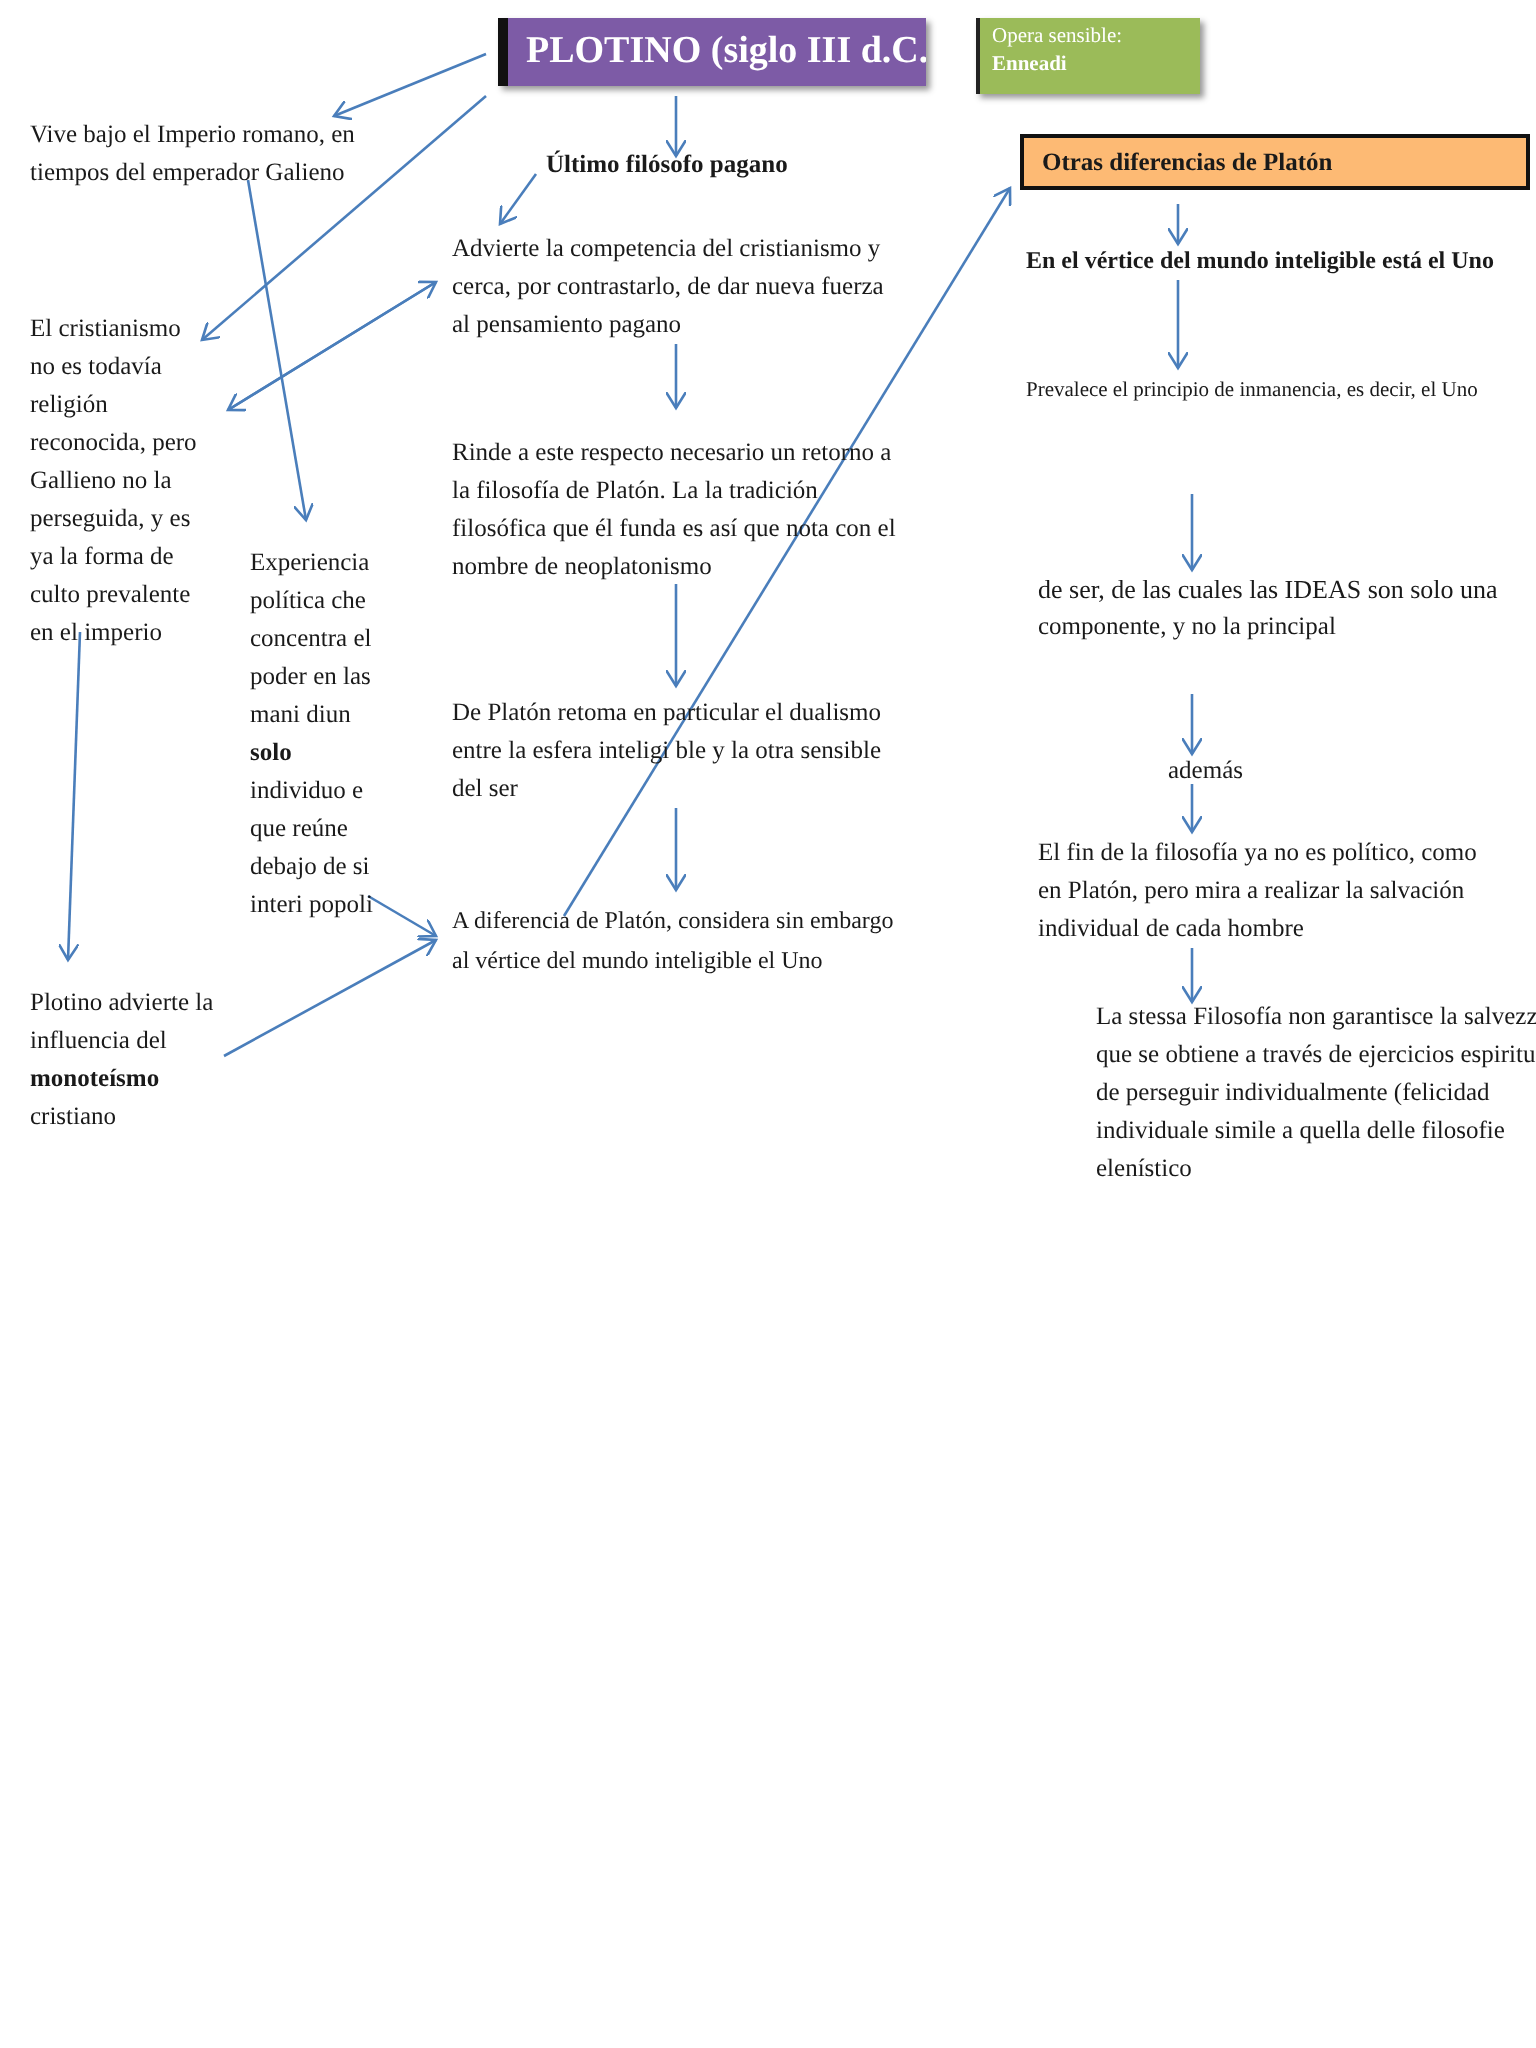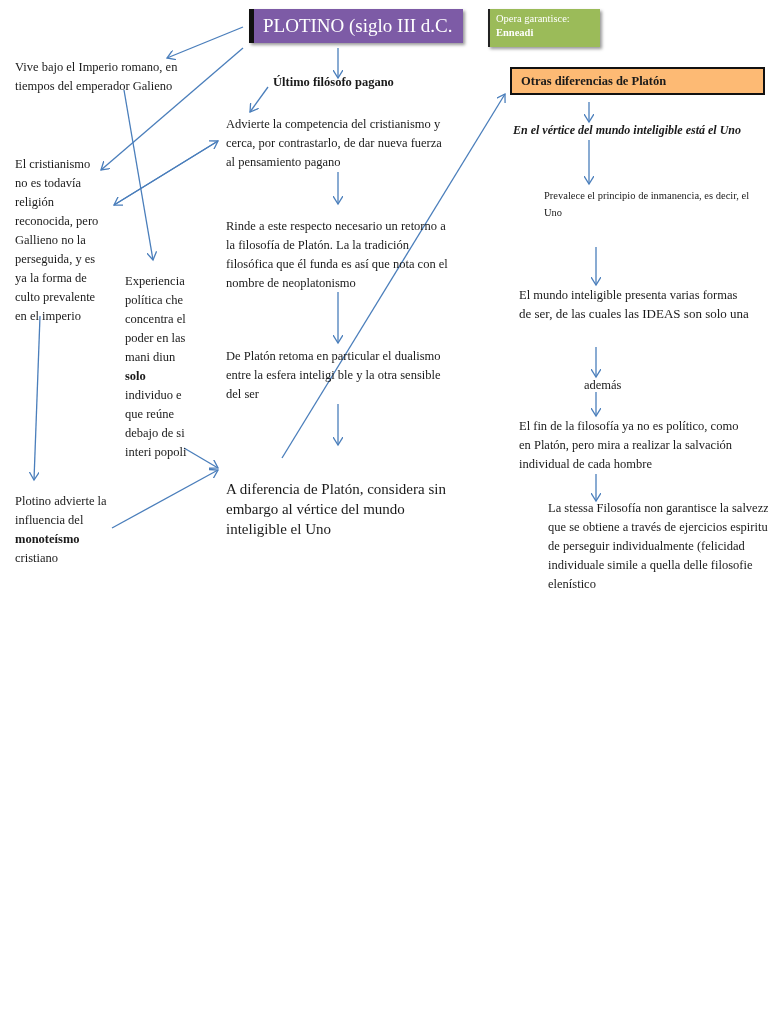--- a/index.html
+++ b/index.html
@@ -3,21 +3,21 @@
 <meta charset="utf-8">
 <style>
   html, body { margin: 0; padding: 0; background: #ffffff; }
   body { width: 768px; height: 1024px; position: relative; overflow: hidden;
          font-family: "Liberation Serif", "DejaVu Serif", serif; color: #1a1a1a; }
   .node { position: absolute; font-size: 12.5px; line-height: 19px; }
   .small { font-size: 11px; line-height: 18px; }
   .bold { font-weight: bold; }
   #title-box { position: absolute; left: 249px; top: 9px; width: 214px; height: 34px;
     background: #7d5ba6; border-left: 5px solid #111; box-shadow: 2px 2px 3px #999;
-    color: #fff; font-weight: normal; font-size: 19px; line-height: 34px; padding-left: 9px;
+    color: #fff; font-weight: bold; font-size: 19px; line-height: 34px; padding-left: 9px;
     white-space: nowrap; overflow: hidden; box-sizing: border-box; }
   #opera-box { position: absolute; left: 488px; top: 9px; width: 112px; height: 38px;
     background: #9bbb59; border-left: 2px solid #222; box-shadow: 2px 2px 3px #999;
     color: #fff; font-size: 10.5px; line-height: 14px; padding: 3px 6px; box-sizing: border-box; }
   #otras-box { position: absolute; left: 510px; top: 67px; width: 255px; height: 28px;
     border: 2px solid #111; box-sizing: border-box; font-weight: bold; font-size: 12.5px;
     line-height: 24px; padding-left: 9px; background: #fdba74; }
   svg#arrows { position: absolute; left: 0; top: 0; width: 768px; height: 1024px; pointer-events: none; }
 </style>
 </head>
@@ -51,21 +51,21 @@
     <line x1="596" y1="392" x2="596" y2="416" marker-end="url(#ah)"></line>
     <line x1="596" y1="474" x2="596" y2="501" marker-end="url(#ah)"></line>
   </g>
 </svg>
 
 <div id="title-box">
   <span>PLOTINO (siglo III d.C.</span>
 </div>
 
 <div id="opera-box">
-  <div>Opera garantisce:</div>
+  <div>Opera sensible:</div>
   <div class="bold">Enneadi</div>
 </div>
 
 <div class="node" style="left:15px; top:58px; width:170px;">
   <span>Vive bajo el Imperio romano, en tiempos del emperador Galieno</span>
 </div>
 
 <div class="node" style="left:15px; top:155px; width:90px;">
   <span>El cristianismo no es todavía religión reconocida, pero Gallieno no la perseguida, y es ya la forma de culto prevalente en el imperio</span>
 </div>
@@ -91,39 +91,39 @@
 </div>
 
 <div class="node" style="left:226px; top:217px; width:225px;">
   <span>Rinde a este respecto necesario un retorno a la filosofía de Platón. La la tradición filosófica que él funda es así que nota con el nombre de neoplatonismo</span>
 </div>
 
 <div class="node" style="left:226px; top:347px; width:225px;">
   <span>De Platón retoma en particular el dualismo entre la esfera inteligi ble y la otra sensible del ser</span>
 </div>
 
-<div class="node small" style="left:226px; top:450px; width:230px; font-size:15px; line-height:20px;margin-top:29px;">
+<div class="node small" style="left:226px; top:450px; width:230px; font-size:12px; line-height:20px;">
   <span>A diferencia de Platón, considera sin embargo al vértice del mundo inteligible el Uno</span>
 </div>
 
 <div id="otras-box">
   <span>Otras diferencias de Platón</span>
 </div>
 
-<div class="node bold" style="left:513px; top:121px; width:255px; font-size:12px;font-style:italic;">
+<div class="node bold" style="left:513px; top:121px; width:255px; font-size:12px;">
   <span>En el vértice del mundo inteligible está el Uno</span>
 </div>
 
 <div class="node" style="left:513px; top:187px; width:245px;">
-  <div class="small" style="font-size:10.5px; line-height:17px;margin-left:31px;">Prevalece el principio de inmanencia, es decir, el Uno</div>
+  <div class="small" style="font-size:10.5px; line-height:17px;">Prevalece el principio de inmanencia, es decir, el Uno</div>
 </div>
 
 <div class="node" style="left:519px; top:286px; width:245px;">
-  <div>El mundo inteligible presenta varias formas</div>
   <div class="small" style="font-size:13px;">de ser, de las cuales las IDEAS son solo una</div>
+  <div>componente, y no la principal</div>
 </div>
 
 <div class="node" style="left:584px; top:376px; width:60px;">
   <span>además</span>
 </div>
 
 <div class="node" style="left:519px; top:417px; width:230px;">
   <span>El fin de la filosofía ya no es político, como en Platón, pero mira a realizar la salvación individual de cada hombre</span>
 </div>
 

